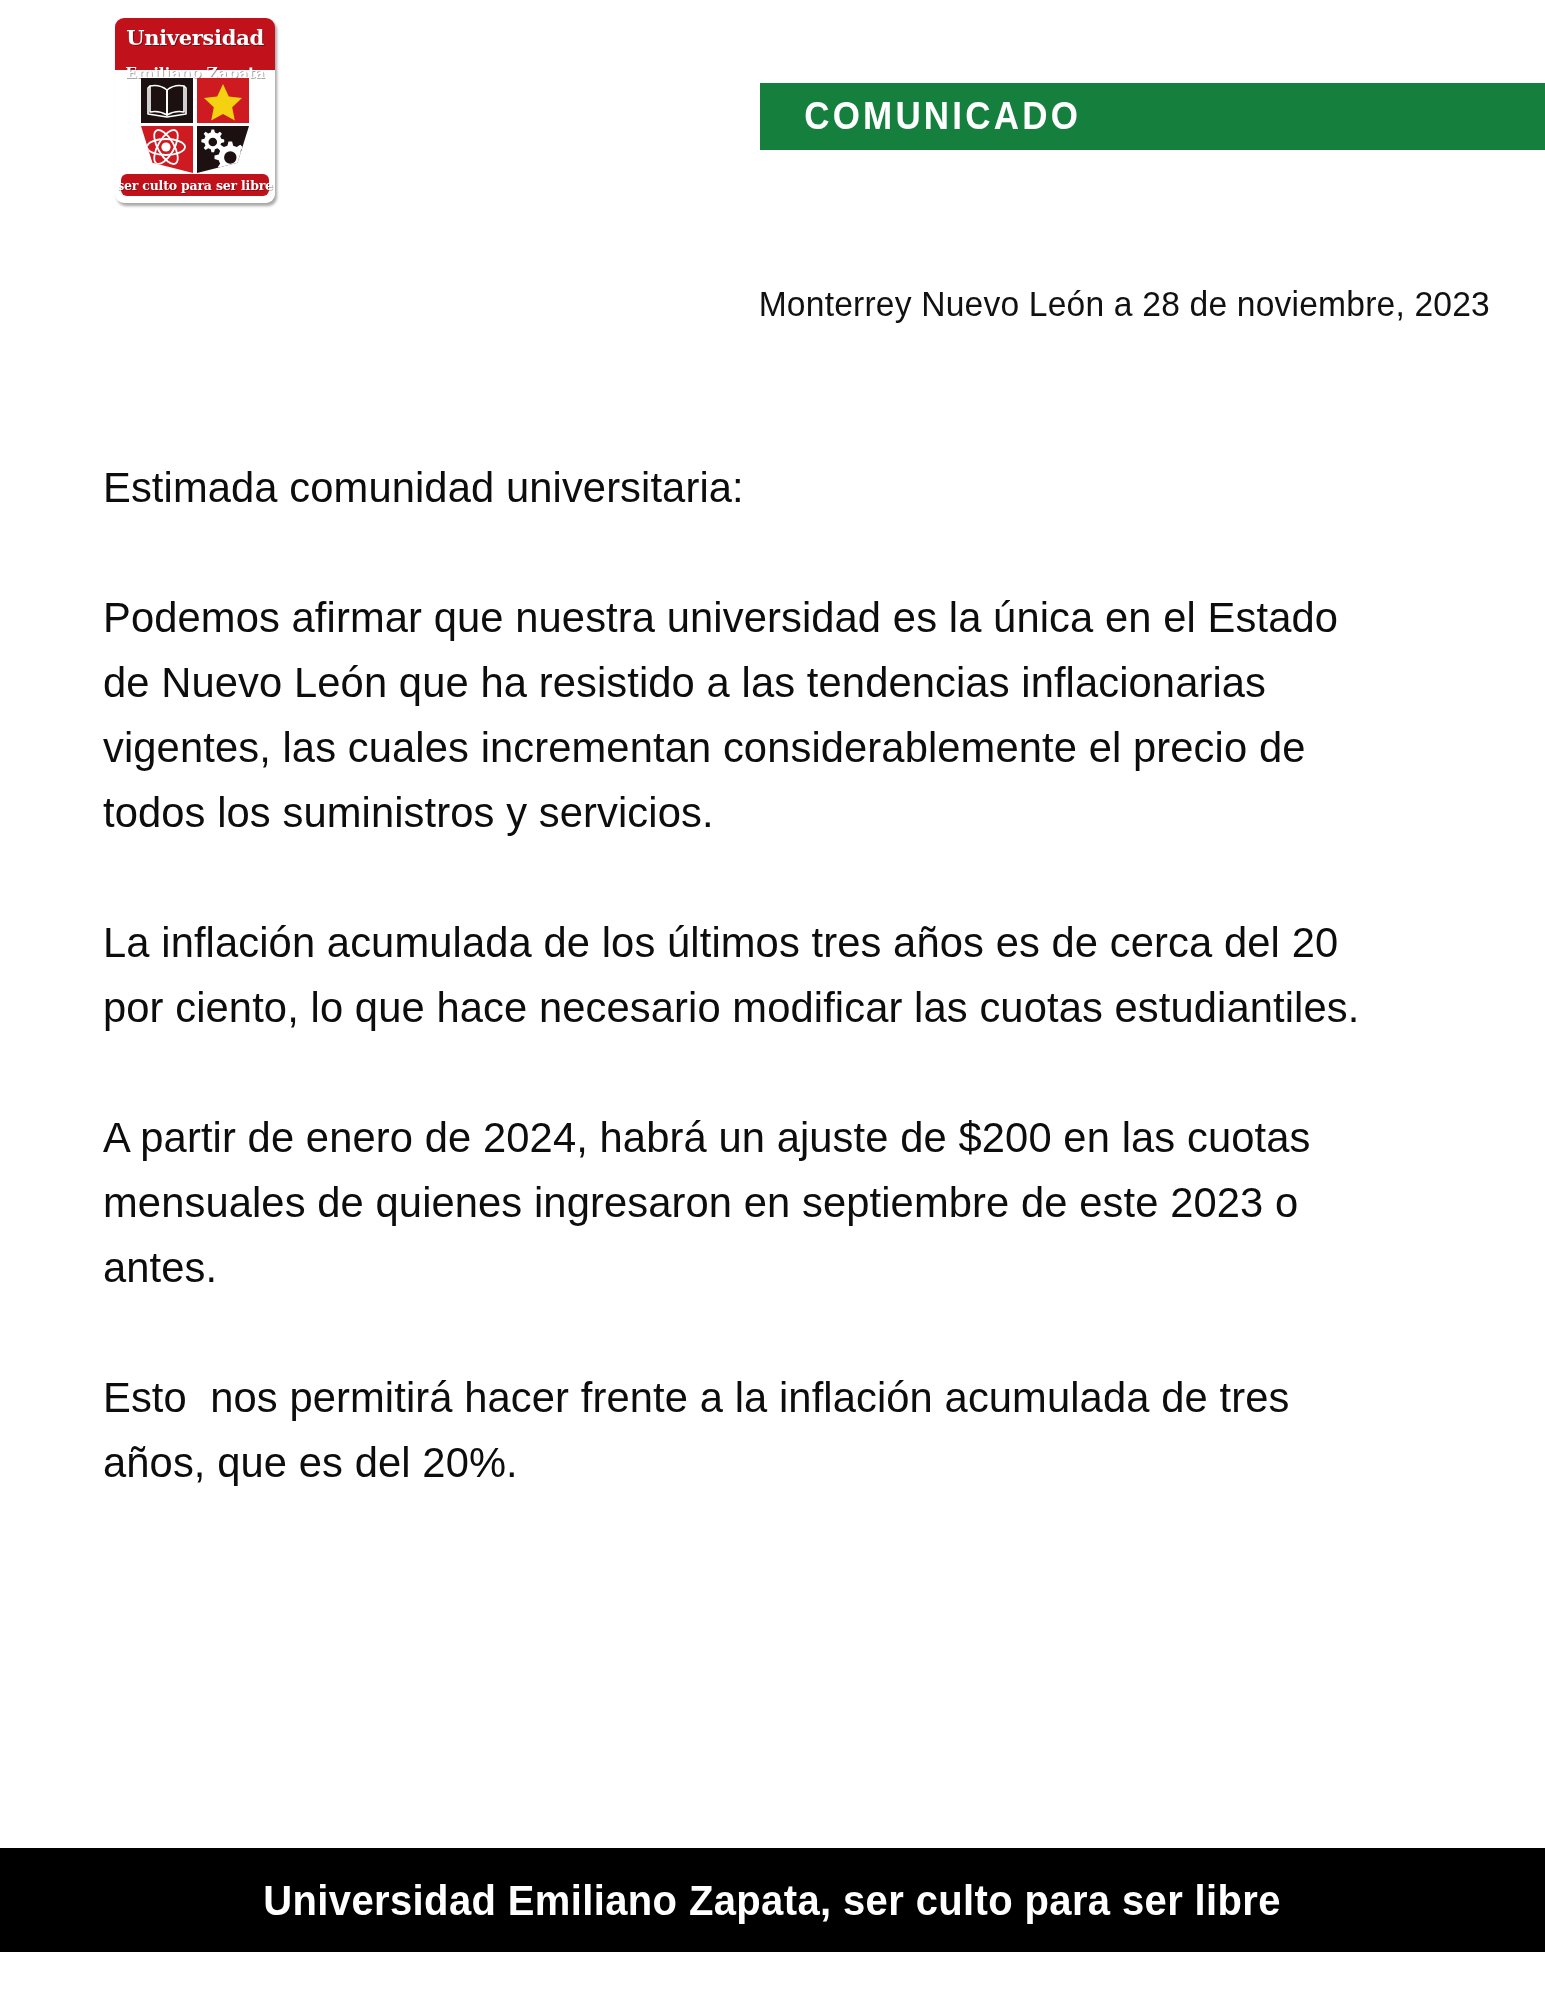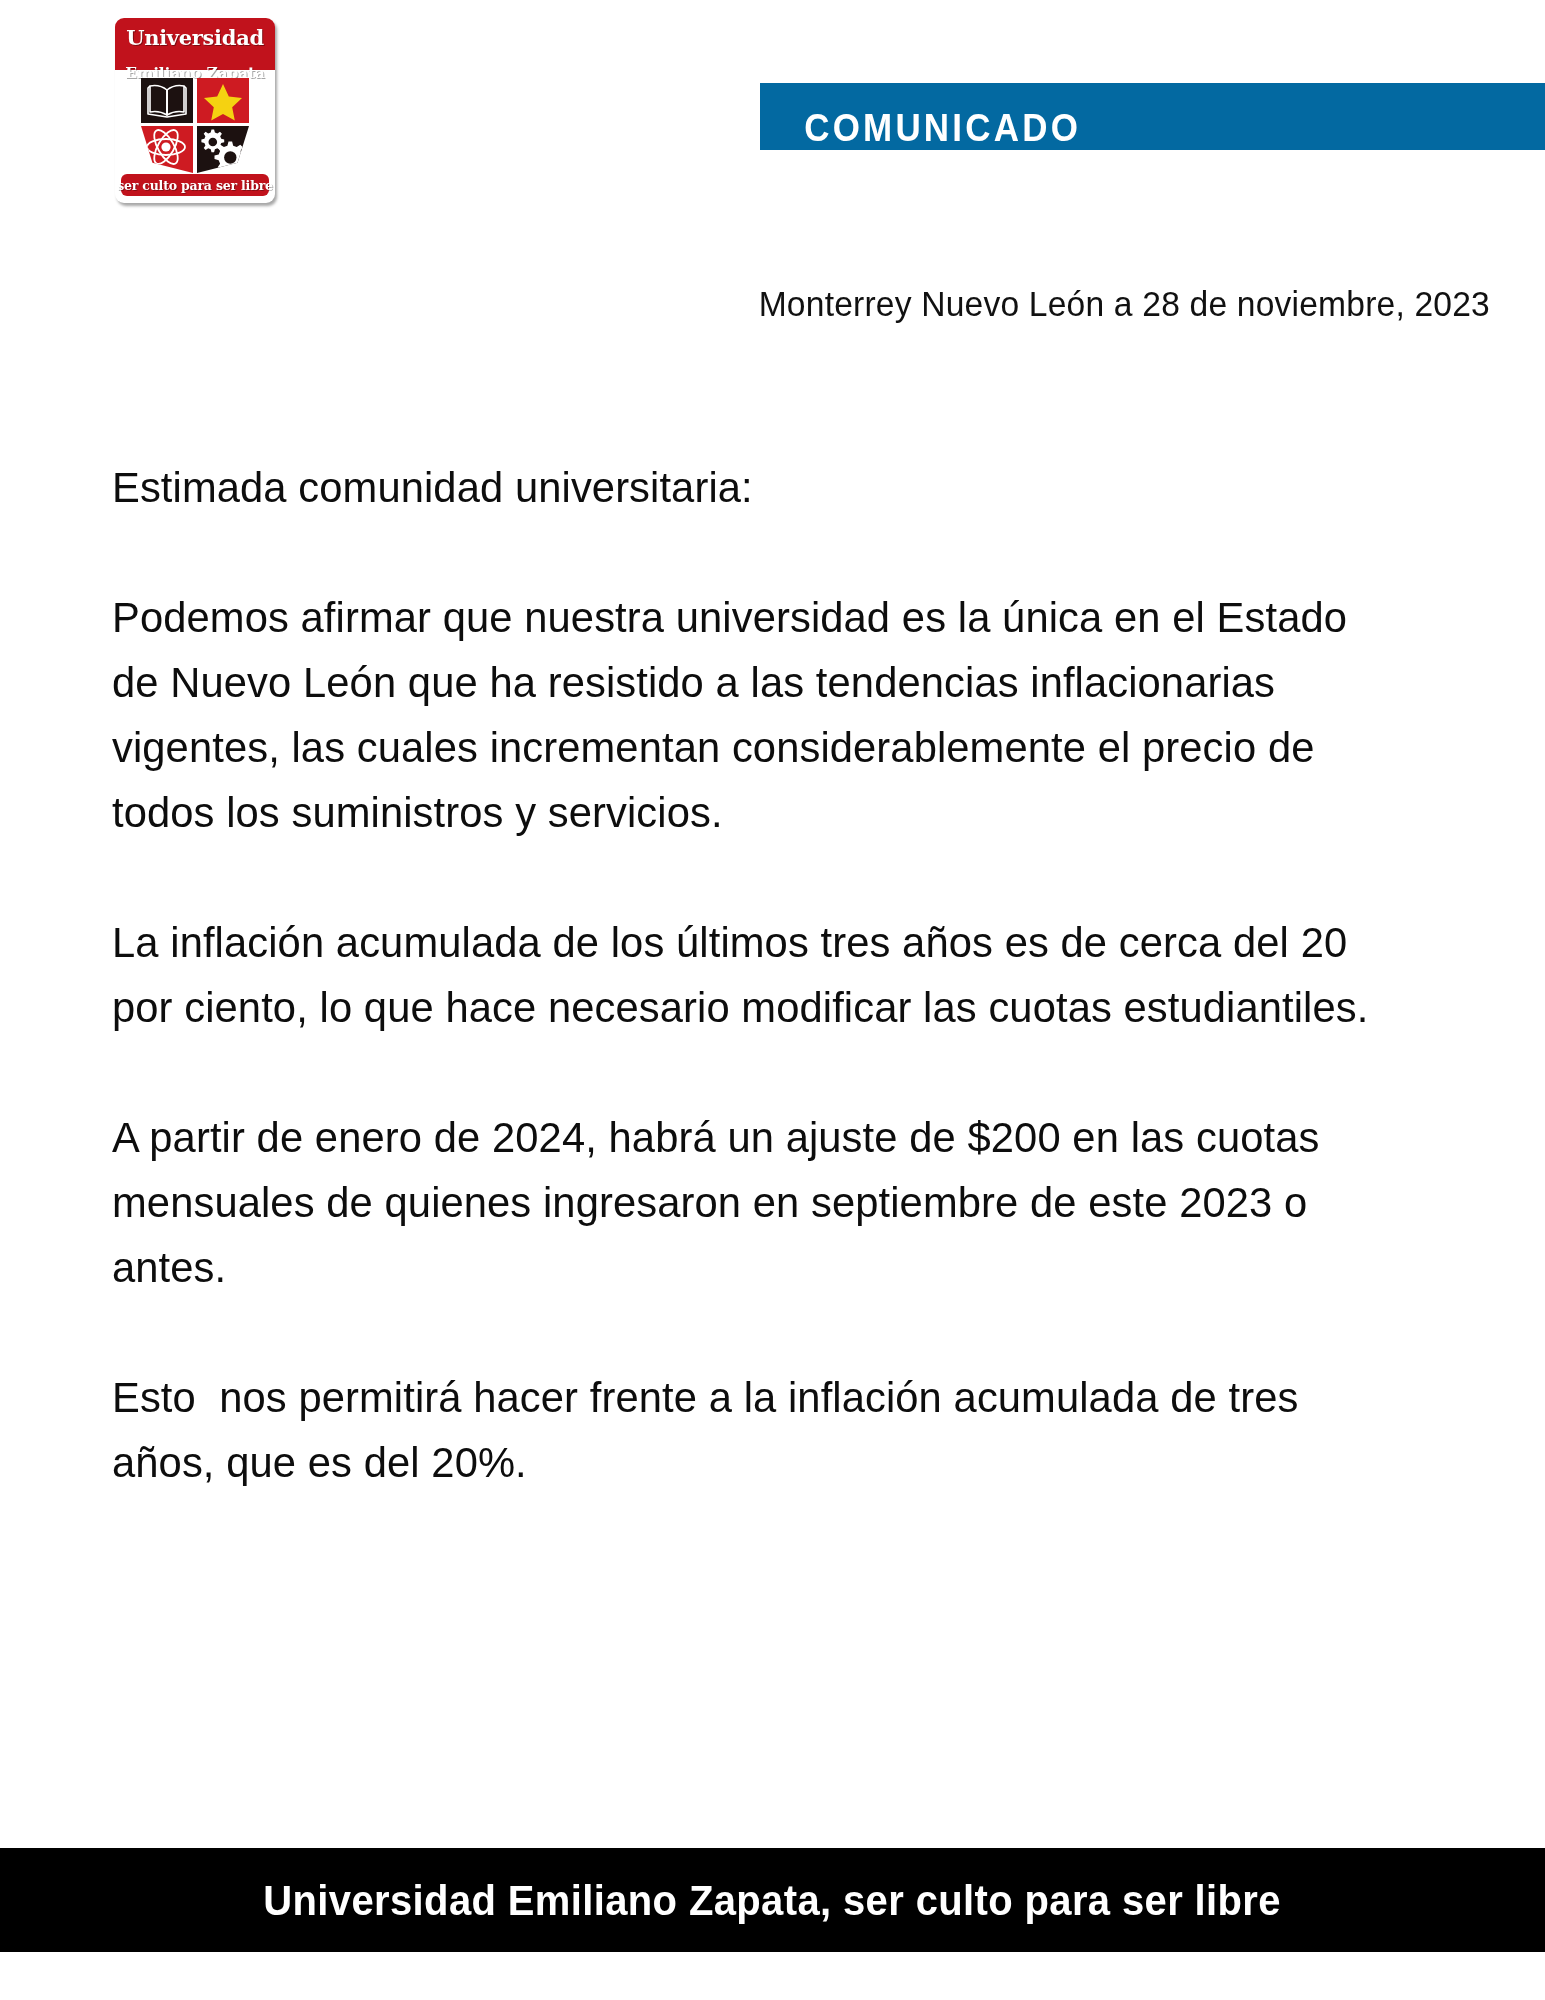--- a/index.html
+++ b/index.html
@@ -109,23 +109,23 @@
     white-space: nowrap;
   }
 
   
   #comunicado-banner {
     position: absolute;
     left: 760px;
     top: 83px;
     width: 785px;
     height: 67px;
-    background: #0369a1;
-    display: flex;
-    align-items: flex-end;
+    background: #15803d;
+    display: flex;
+    align-items: center;
   }
   #comunicado-banner span {
     color: #ffffff;
     font-family: "Liberation Sans Narrow", "Liberation Sans", sans-serif;
     font-weight: bold;
     font-size: 38px;
     letter-spacing: 3.5px;
     padding-left: 48px;
     transform: scaleX(0.92);
     transform-origin: left center;
@@ -144,21 +144,21 @@
     color: #111111;
     letter-spacing: 0.2px;
     transform: scaleX(0.96);
     transform-origin: right center;
     white-space: nowrap;
   }
 
   
   #letter-body {
     position: absolute;
-    left: 112px;
+    left: 103px;
     top: 455px;
     width: 1320px;
   }
   .para {
     font-family: "Liberation Sans Narrow", "Liberation Sans", sans-serif;
     font-size: 43px;
     line-height: 65px;
     color: #0d0d0d;
     letter-spacing: 0.1px;
     white-space: pre-wrap;

